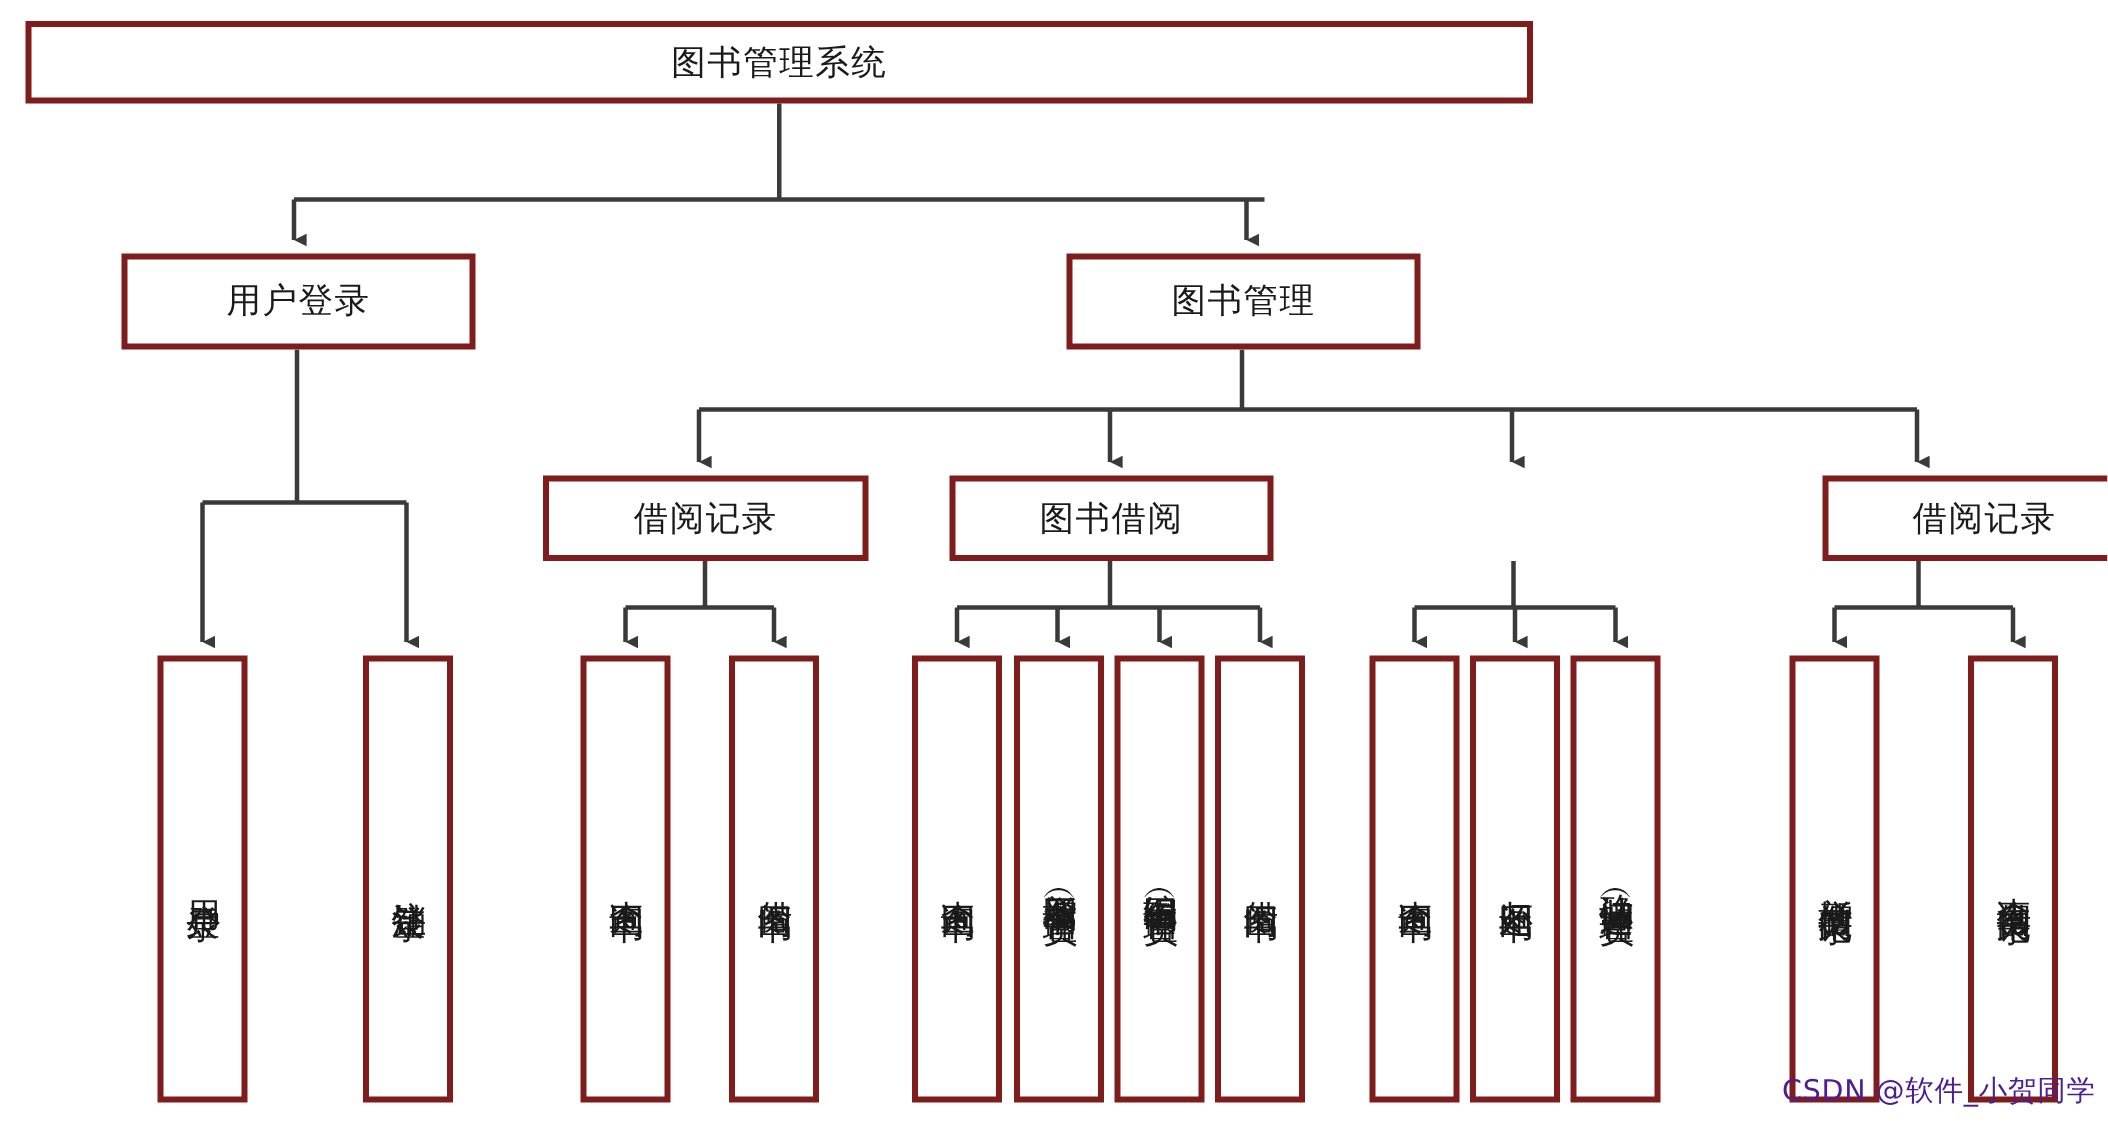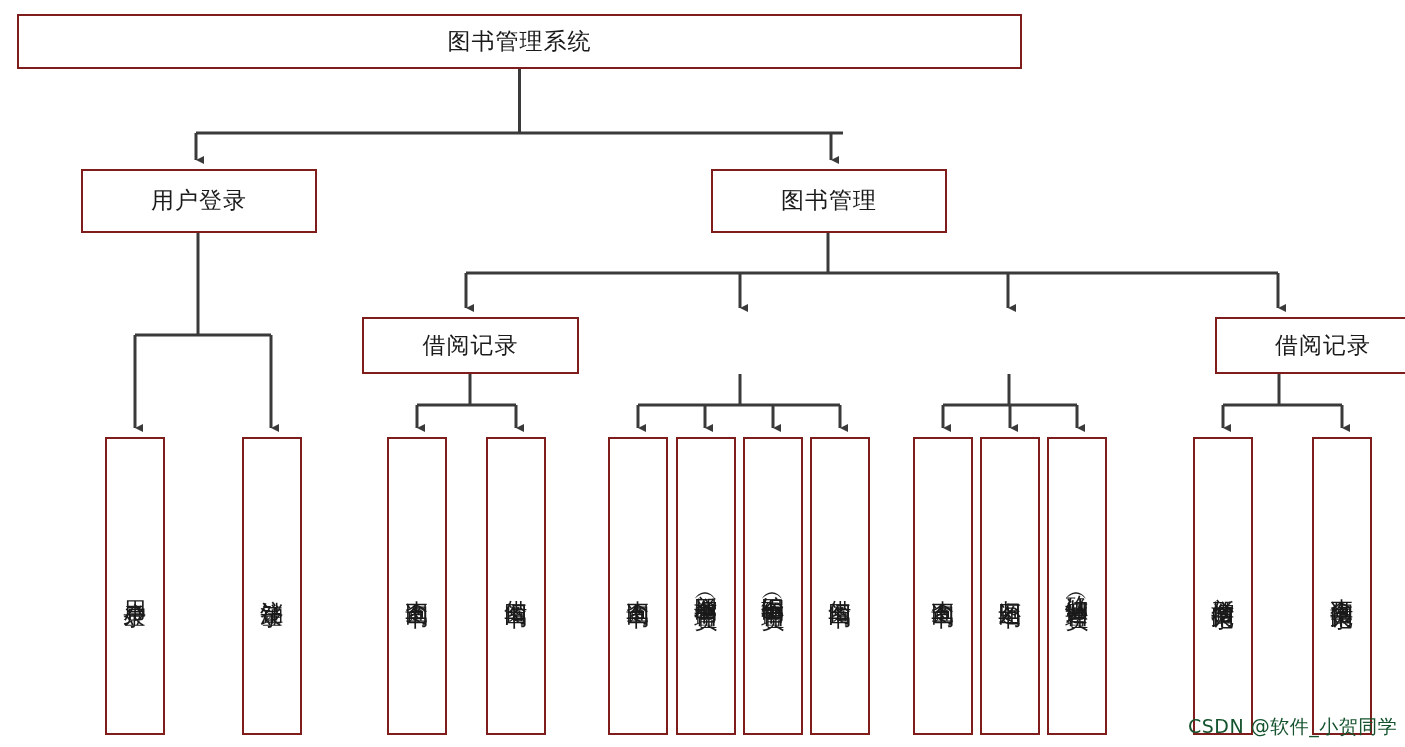--- a/index.html
+++ b/index.html
@@ -22,25 +22,26 @@
     left: 0;
     top: 0;
     width: 1405px;
     height: 747px;
     pointer-events: none;
   }
   .node {
     position: absolute;
     box-sizing: border-box;
     background: #ffffff;
-    border: 2px solid #7f1d1d;
+    border: 4px solid #7f1d1d;
     display: flex;
     align-items: center;
     justify-content: center;
     color: #1a1a1a;
+    font-family: Liberation Serif, serif;
   }
   .node-h {
     font-size: 23px;
     letter-spacing: 1px;
     line-height: 1.2;
     white-space: nowrap;
   }
   .node-root {
     font-size: 23px;
   }
@@ -55,21 +56,21 @@
     padding: 4px 0;
   }
   .node-v .vlabel {
     writing-mode: vertical-rl;
     text-orientation: upright;
     text-align: center;
   }
   .watermark {
     position: absolute;
     font-size: 19px;
-    color: #14532d;
+    color: #4c1d95;
     white-space: nowrap;
     letter-spacing: 0.5px;
   }
 </style>
 </head>
 <body>
 
 <div id="canvas">
 
   <svg class="wires" viewBox="0 0 1405 747">
@@ -129,20 +130,23 @@
   <div class="node node-h" style="left:81px; top:169px; width:236px; height:64px;">
     <span>用户登录</span>
   </div>
   <div class="node node-h" style="left:711px; top:169px; width:236px; height:64px;">
     <span>图书管理</span>
   </div>
 
   <div class="node node-h" style="left:362px; top:317px; width:217px; height:57px;">
     <span>借阅记录</span>
   </div>
+  <div class="node node-h" style="left:633px; top:317px; width:216px; height:57px;">
+    <span>图书借阅</span>
+  </div>
   <div class="node node-h" style="left:1171px; top:317px; width:216px; height:57px;margin-left:44px;">
     <span>借阅记录</span>
   </div>
 
   <div class="node node-v" style="left:105px; top:437px; width:60px; height:298px;">
     <span class="vlabel">用户登录</span>
   </div>
   <div class="node node-v" style="left:242px; top:437px; width:60px; height:298px;">
     <span class="vlabel">注销登录</span>
   </div>

